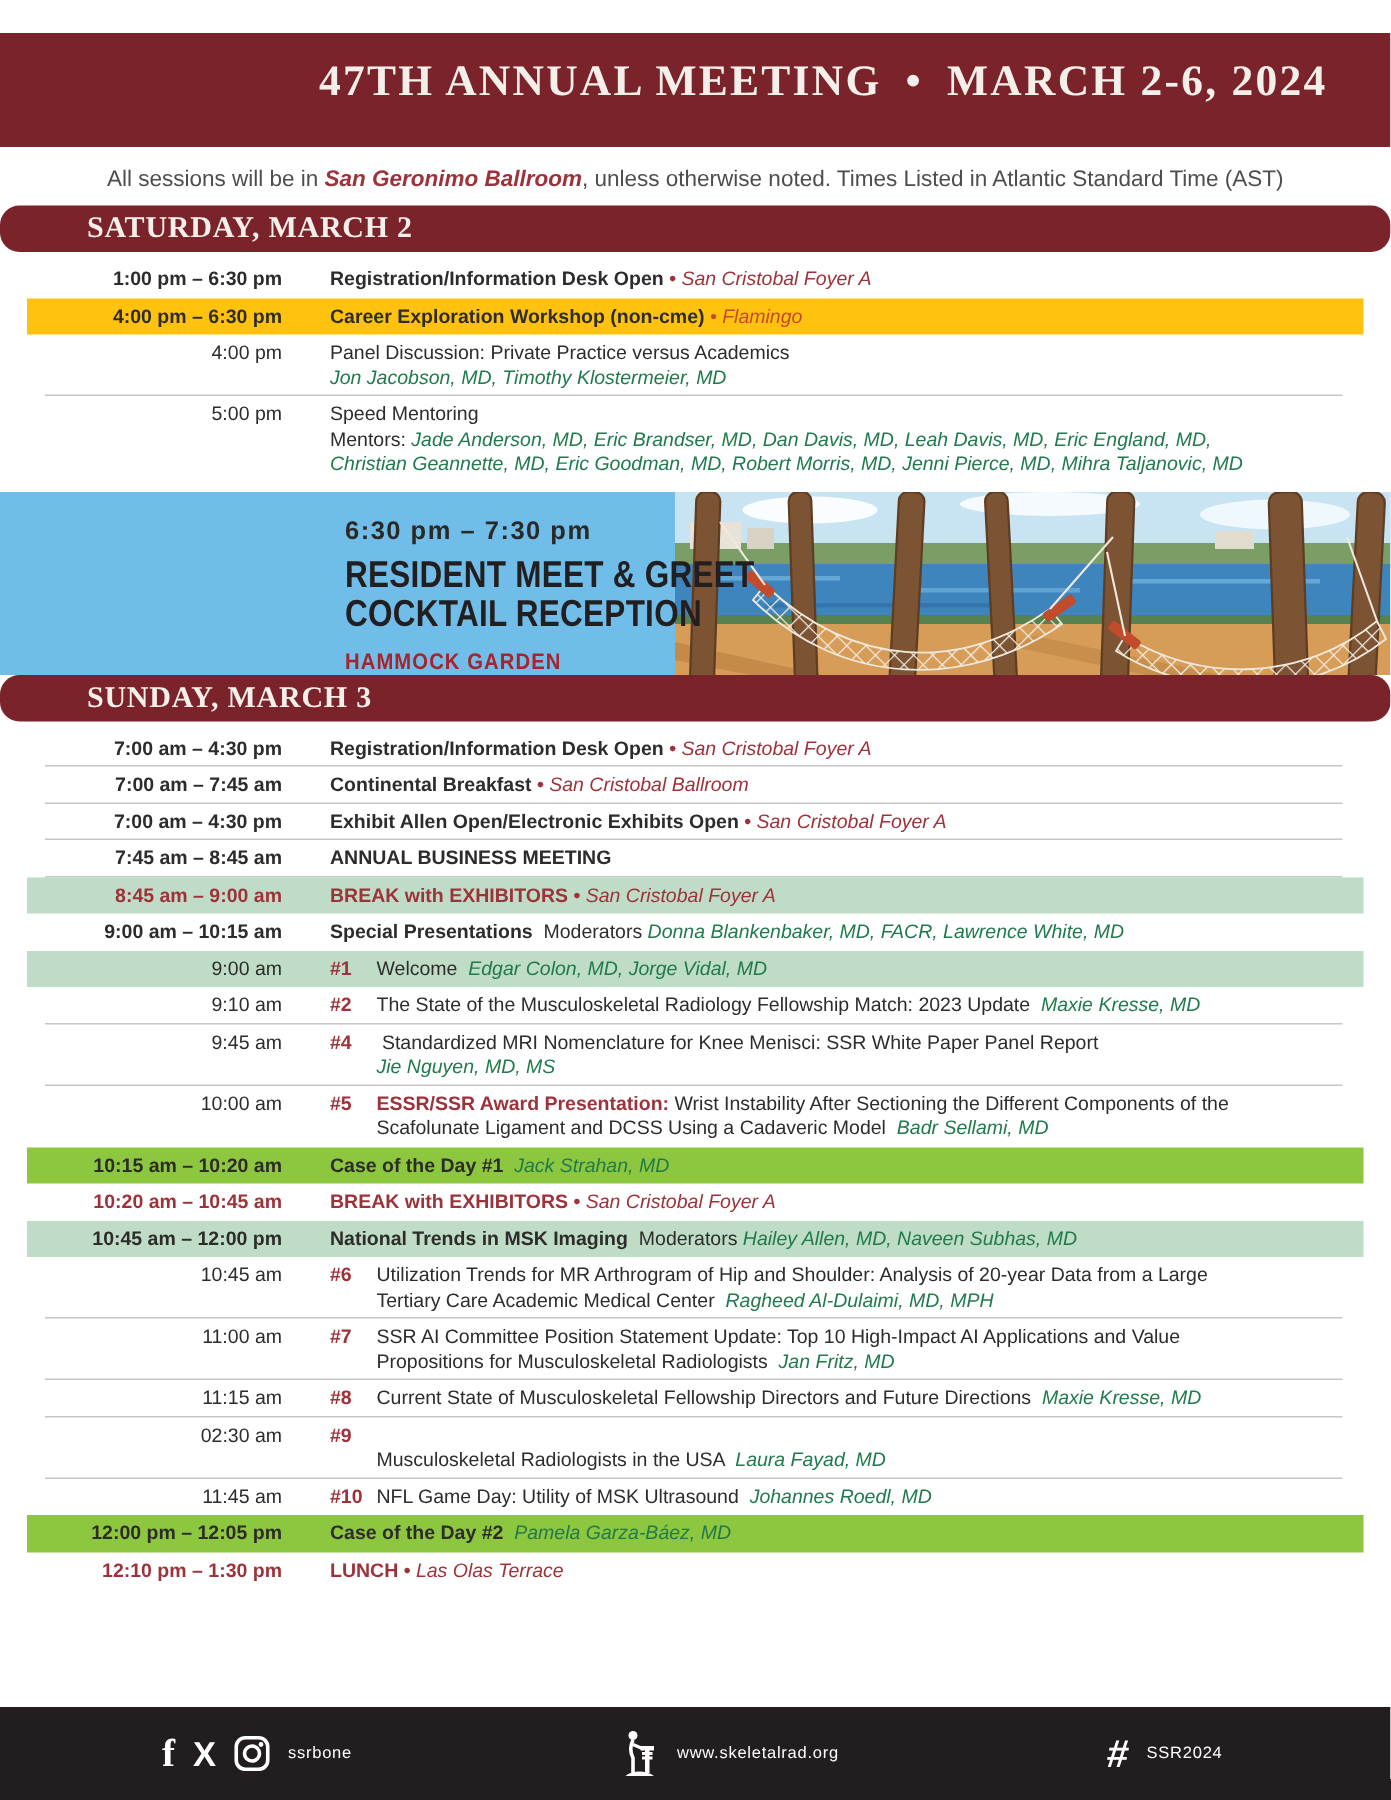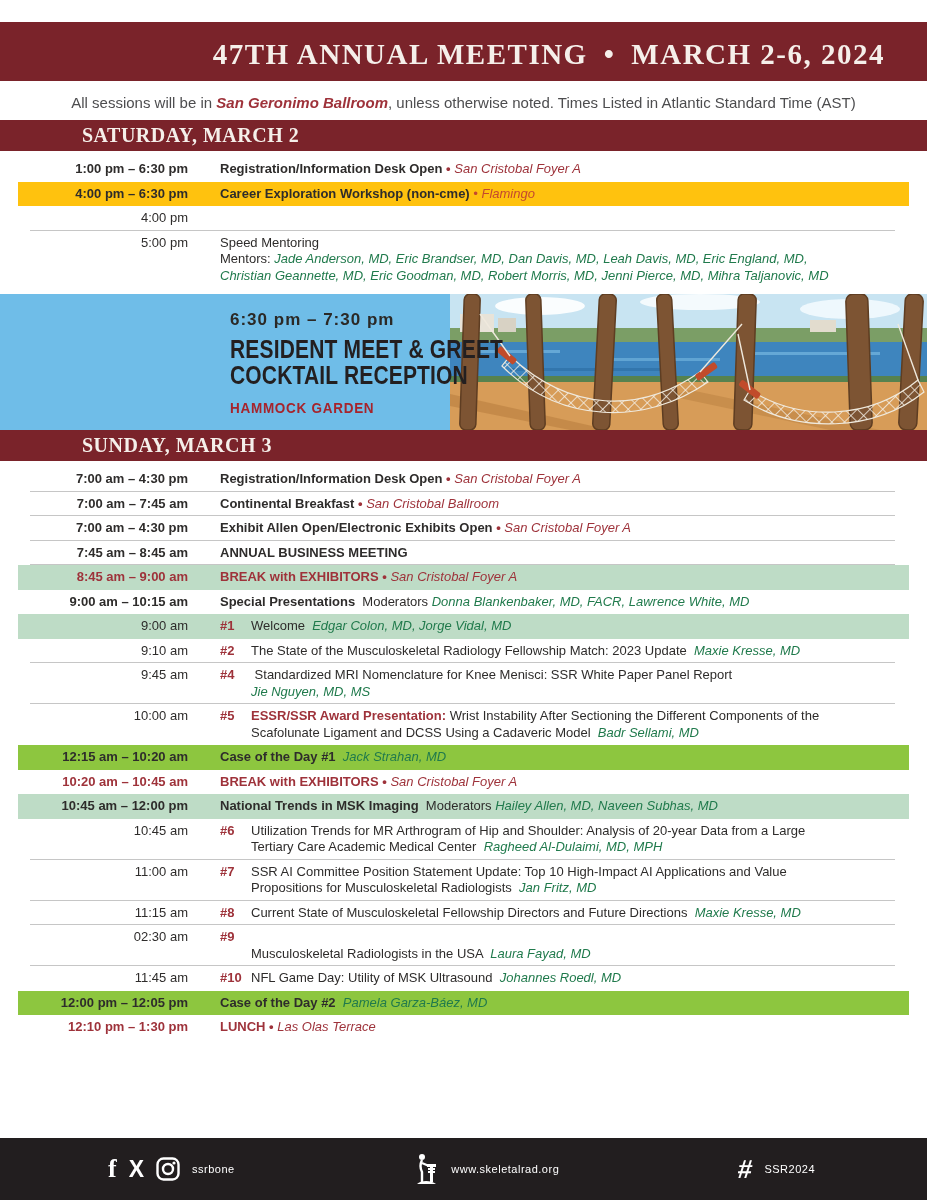--- a/index.html
+++ b/index.html
@@ -14,33 +14,33 @@
     --flamingo:#C4492F;
     --gold:#FFC20E;
     --green-light:#BEDCC6;
     --green-bright:#8DC63F;
     --green-text:#207A4C;
     --dark:#2E2C2B;
     --blue:#6FBDE8;
     --footer:#221E1F;
   }
   .title-banner{
-    margin-top:22px;height:59px;background:var(--maroon);
+    margin-top:22px;height:76px;background:var(--maroon);
     color:#F5EFEA;font-family:"Liberation Serif",serif;font-weight:700;
     font-size:29px;letter-spacing:1.5px;line-height:64px;text-align:right;
     padding-right:42px;box-sizing:border-box;
   }
   .note{
     margin:13px 0 9px 0;text-align:center;font-size:15px;color:#4D4D4F;
   }
   .note .loc{color:var(--maroon-text);font-weight:700;font-style:italic;}
   .day-bar{
     height:31px;background:var(--maroon);color:#F5EFEA;
     font-family:"Liberation Serif",serif;font-weight:700;font-size:20px;
-    line-height:31px;padding-left:82px;letter-spacing:0.5px;
+    line-height:31px;padding-left:58px;letter-spacing:0.5px;border-radius:13px;
   }
   .rows{margin-top:6px;margin-bottom:6px;}
   .row{
     display:flex;align-items:flex-start;position:relative;
     margin:0 18px;padding:4px 0 4px 12px;
     font-size:13px;line-height:16.5px;color:var(--dark);
   }
   .row.sep::after{
     content:"";position:absolute;left:12px;right:14px;bottom:0;
     border-bottom:1px solid #C6C6C6;
@@ -57,21 +57,21 @@
   .p{color:var(--dark);}
   .mi{color:var(--maroon-text);font-style:italic;}
   .mb{color:var(--maroon-text);font-weight:700;}
   .gi{color:var(--green-text);font-style:italic;}
   .ri{color:var(--flamingo);font-style:italic;}
   .ts-b{font-weight:700;color:var(--dark);}
   .ts-p{color:var(--dark);}
   .ts-mb{font-weight:700;color:var(--maroon-text);}
   
   .reception{
-    position:relative;height:136px;background:var(--blue);margin-top:4px;overflow:hidden;
+    position:relative;height:122px;background:var(--blue);margin-top:4px;overflow:hidden;
   }
   .reception-text{position:absolute;left:230px;top:16px;}
   .r-time{font-size:17px;font-weight:700;color:#2B2926;letter-spacing:1px;}
   .r-title{
     margin-top:6px;font-size:25px;line-height:26px;font-weight:700;color:#231F20;
     letter-spacing:0.2px;transform:scaleX(0.84);transform-origin:left;white-space:nowrap;
   }
   .r-loc{
     margin-top:11px;font-size:15px;font-weight:700;color:#A6242C;
     letter-spacing:0.8px;transform:scaleX(0.9);transform-origin:left;
@@ -108,20 +108,21 @@
         <div class="row">
           <div class="time ts-b">1:00 pm – 6:30 pm</div>
           <div class="content"><span class="b">Registration/Information Desk Open</span><span class="mb"> • </span><span class="mi">San Cristobal Foyer A</span></div>
         </div>
         <div class="row bg-gold">
           <div class="time ts-b">4:00 pm – 6:30 pm</div>
           <div class="content"><span class="b">Career Exploration Workshop (non-cme)</span><span class="ri"> • </span><span class="ri">Flamingo</span></div>
         </div>
         <div class="row sep">
           <div class="time ts-p">4:00 pm</div>
+          <div class="content"><span class="p">Panel Discussion: Private Practice versus Academics</span><br><span class="gi">Jon Jacobson, MD, Timothy Klostermeier, MD</span></div>
         </div>
         <div class="row">
           <div class="time ts-p">5:00 pm</div>
           <div class="content"><span class="p">Speed Mentoring</span><br><span class="p">Mentors: </span><span class="gi">Jade Anderson, MD, Eric Brandser, MD, Dan Davis, MD, Leah Davis, MD, Eric England, MD,</span><br><span class="gi">Christian Geannette, MD, Eric Goodman, MD, Robert Morris, MD, Jenni Pierce, MD, Mihra Taljanovic, MD</span></div>
         </div>
       </div>
   </section>
 
   <section class="reception">
     <svg class="photo" viewBox="0 0 477 136" preserveAspectRatio="none" aria-hidden="true">
@@ -212,21 +213,21 @@
         </div>
         <div class="row sep">
           <div class="time ts-p">9:45 am</div>
           <div class="content has-num"><span class="num">#4</span><span class="p">&nbsp;Standardized MRI Nomenclature for Knee Menisci: SSR White Paper Panel Report</span><br><span class="gi">Jie Nguyen, MD, MS</span></div>
         </div>
         <div class="row">
           <div class="time ts-p">10:00 am</div>
           <div class="content has-num"><span class="num">#5</span><span class="mb">ESSR/SSR Award Presentation:</span><span class="p"> Wrist Instability After Sectioning the Different Components of the</span><br><span class="p">Scafolunate Ligament and DCSS Using a Cadaveric Model &nbsp;</span><span class="gi">Badr Sellami, MD</span></div>
         </div>
         <div class="row bg-green-bright">
-          <div class="time ts-b">12:15 am – 10:20 am</div>
+          <div class="time ts-b">10:15 am – 10:20 am</div>
           <div class="content"><span class="b">Case of the Day #1 &nbsp;</span><span class="gi">Jack Strahan, MD</span></div>
         </div>
         <div class="row">
           <div class="time ts-mb">10:20 am – 10:45 am</div>
           <div class="content"><span class="mb">BREAK with EXHIBITORS</span><span class="mb"> • </span><span class="mi">San Cristobal Foyer A</span></div>
         </div>
         <div class="row bg-green-light">
           <div class="time ts-b">10:45 am – 12:00 pm</div>
           <div class="content"><span class="b">National Trends in MSK Imaging</span><span class="p"> &nbsp;Moderators </span><span class="gi">Hailey Allen, MD, Naveen Subhas, MD</span></div>
         </div>

